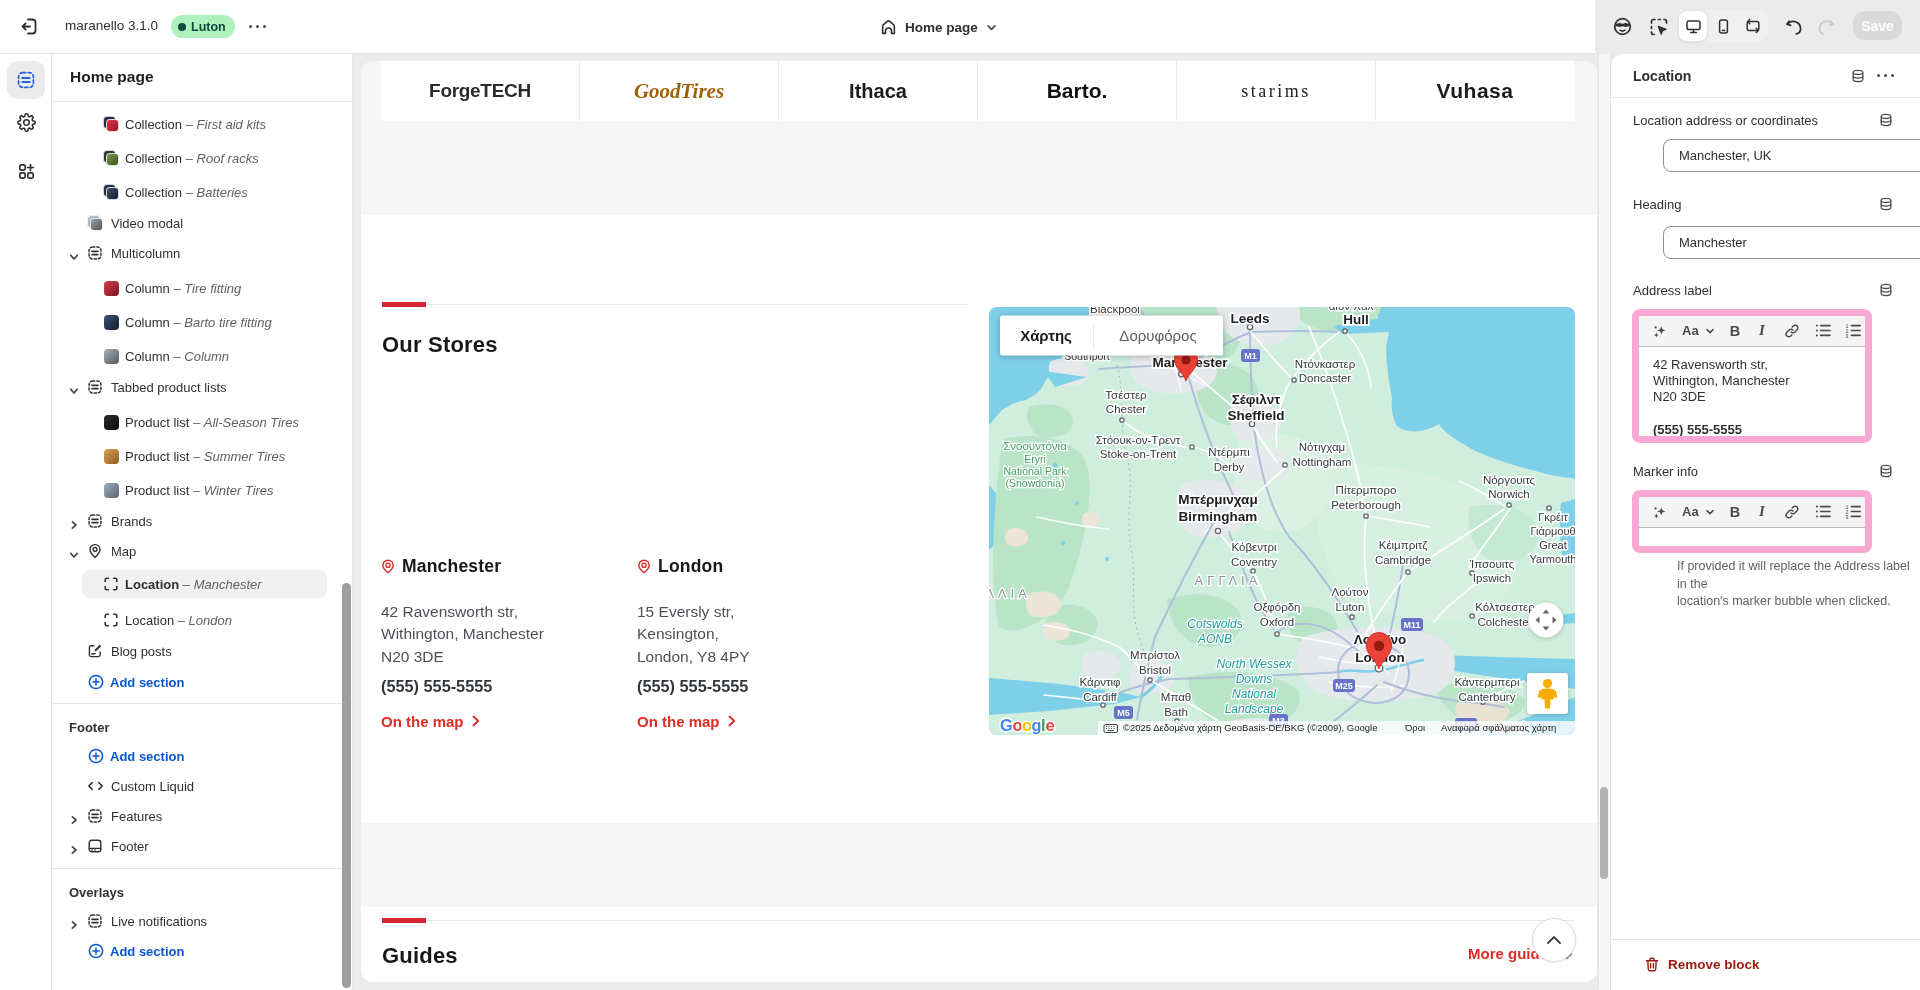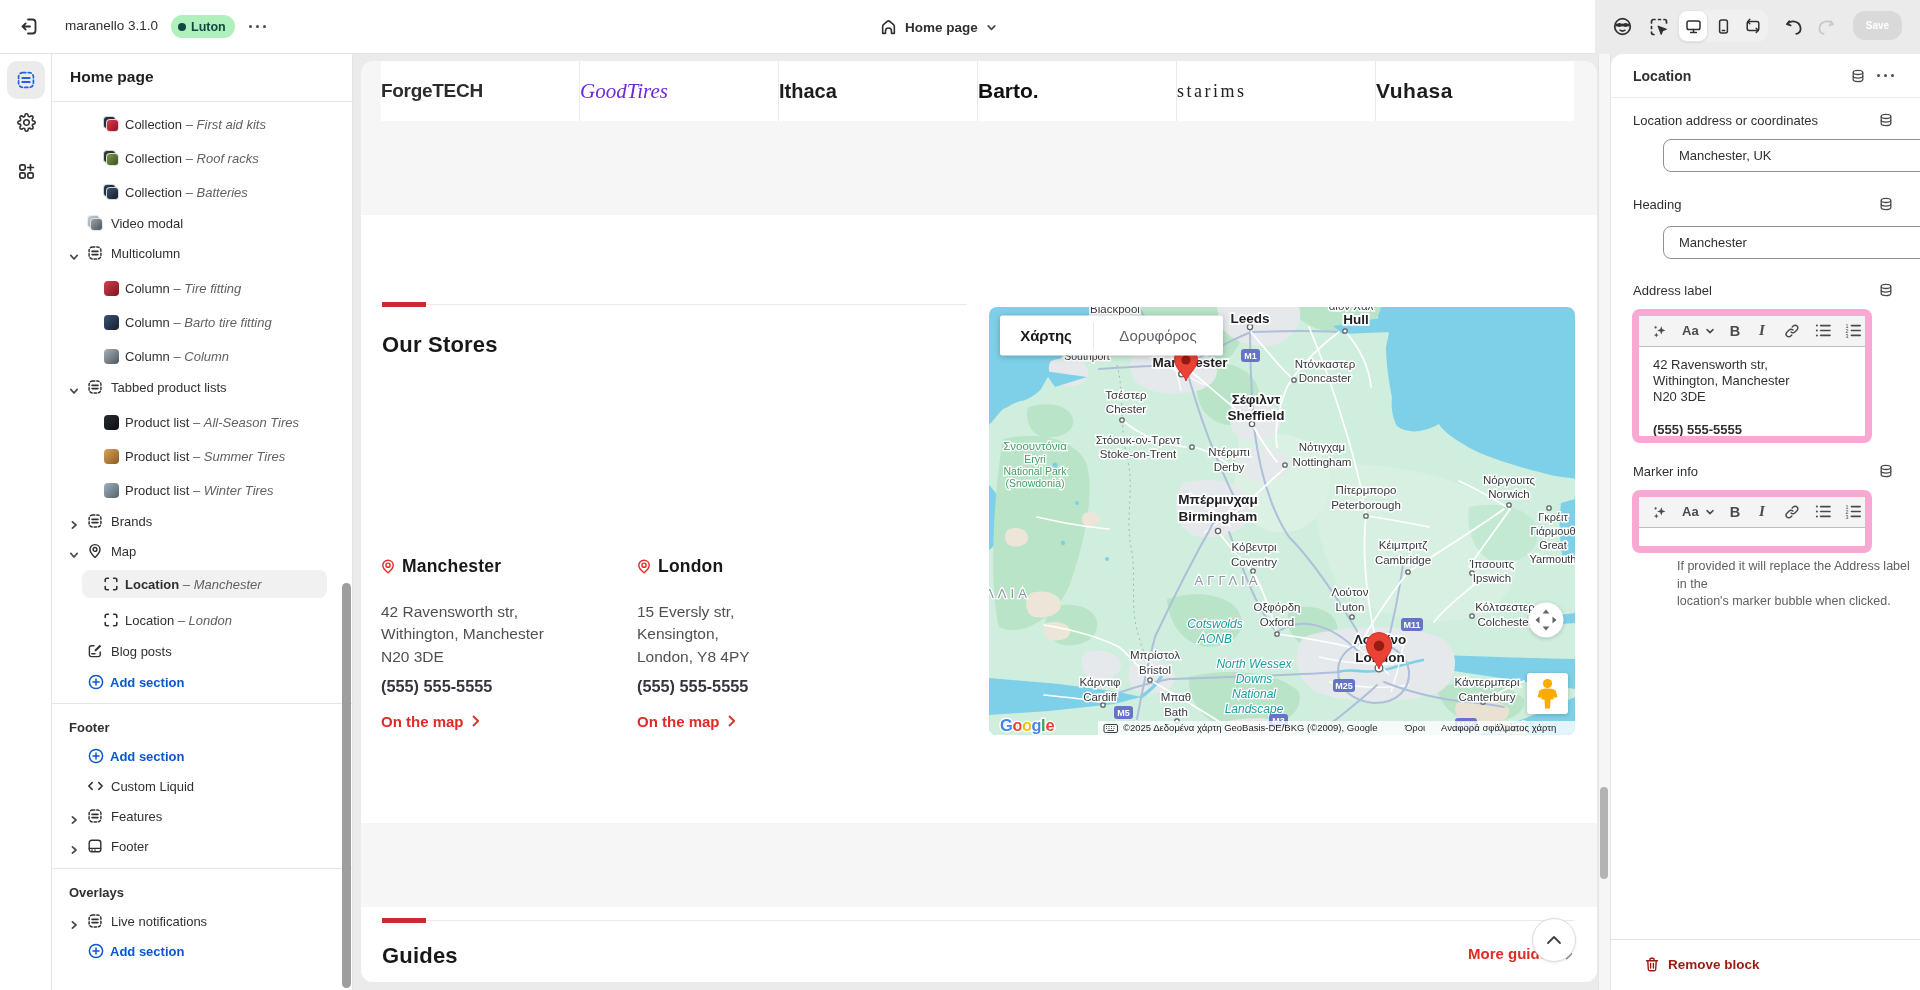--- a/index.html
+++ b/index.html
@@ -12,21 +12,21 @@
 #livebadge { position:absolute; left:171px; top:15px; height:23px; padding:0 9px 0 7px; background:#b0f0bd; border-radius:12px; display:flex; align-items:center; gap:5px; }
 #livebadge .dot { width:8px; height:8px; border-radius:50%; background:#0c4a3f; }
 #livebadge .t { font-size:12.5px; font-weight:550; color:#0c4a3f; }
 .tripledot { display:flex; gap:4px; align-items:center; }
 .tripledot i { width:3px; height:3px; border-radius:50%; background:#4a4a4a; display:block; }
 #hp-center { position:absolute; left:880px; top:0; height:54px; display:flex; align-items:center; gap:8px; }
 #hp-center .t { font-size:13.5px; font-weight:550; color:#303030; }
 #devgroup { position:absolute; left:1678px; top:10px; width:90px; height:32px; background:#f0f0f0; border-radius:10px; display:flex; align-items:center; }
 #devgroup .seg { width:30px; height:32px; display:flex; align-items:center; justify-content:center; }
 #devgroup .seg.active { background:#fff; border:1px solid #e3e3e3; border-radius:9px; box-shadow:0 1px 2px rgba(0,0,0,.08); }
-#savebtn { position:absolute; left:1853px; top:11px; width:49px; height:29px; background:#d9d9d9; border-radius:12px; color:#fff; font-size:10px; font-weight:650; display:flex; align-items:center; justify-content:center; }
+#savebtn { position:absolute; left:1853px; top:11px; width:49px; height:29px; background:#d9d9d9; border-radius:12px; color:#fff; font-size:14px; font-weight:650; display:flex; align-items:center; justify-content:center; }
 
 #rail { position:absolute; left:0; top:54px; width:52px; height:936px; background:#fff; border-right:1px solid #e3e3e3; }
 #rail .railbtn { position:absolute; left:7px; width:38px; height:38px; border-radius:10px; display:flex; align-items:center; justify-content:center; }
 #rail .railbtn.sel { background:#ebebeb; }
 
 #lpanel { position:absolute; left:52px; top:54px; width:301px; height:936px; background:#fff; border-right:1px solid #e5e5e5; }
 #lpanel h1 { position:absolute; left:18px; top:14px; font-size:15.5px; font-weight:700; color:#1f1f1f; }
 #lpanel .hdiv { position:absolute; left:0; width:301px; height:1px; background:#e6e6e6; }
 .trow { position:absolute; left:0; width:301px; height:28px; }
 .trow .chev { position:absolute; left:17px; top:50%; margin-top:-5px; }
@@ -47,21 +47,21 @@
 
 .thumb { width:16px; height:16px; border-radius:4px; position:relative; }
 .thumb .b1,.thumb .b2 { position:absolute; border-radius:4px; border:1px solid rgba(255,255,255,.8); }
 .thumb .b1 { left:0; top:0; width:13px; height:13px; }
 .thumb .b2 { left:3px; top:3px; width:13px; height:13px; }
 .thumb.single .b2 { left:1px; top:1px; width:15px; height:15px; border:none; }
 
 #preview { position:absolute; left:361px; top:61px; width:1236px; height:921px; background:#f6f6f6; border-radius:12px; overflow:hidden; }
 
 #logosrow { position:absolute; left:20px; top:0; width:1193px; height:60px; background:#fff; display:flex; }
-#logosrow .cell { flex:1; display:flex; align-items:center; border-right:1px solid #ebebeb; height:60px; }
+#logosrow .cell { flex:1; display:flex; align-items:center; justify-content:center; border-right:1px solid #ebebeb; height:60px; }
 #logosrow .cell:last-child { border-right:none; }
 #sec-white1 { position:absolute; left:0; top:154px; width:1236px; height:608px; background:#fff; }
 #sec-white2 { position:absolute; left:0; top:846px; width:1236px; height:75px; background:#fff; }
 .redbar { position:absolute; width:44px; height:5px; background:#d02730; }
 .hline { position:absolute; height:1px; background:#e9e9e9; }
 .h2big { position:absolute; font-size:22px; font-weight:800; color:#17181a; letter-spacing:.2px; }
 .store { position:absolute; width:250px; }
 .store .head { display:flex; align-items:center; gap:7px; }
 .store .head .nm { font-size:17.5px; font-weight:750; color:#17181a; letter-spacing:.2px; }
 .store .addr { margin-top:24px; font-size:15.5px; line-height:22.3px; color:#4d5156; }
@@ -393,21 +393,21 @@
     </div>
   <div id="lscroll"></div>
 </div>
 
 <div id="preview">
   <div id="logosrow">
     <div class="cell">
         <span style="font-size:19px;font-weight:800;color:#2b2b2b;letter-spacing:-0.3px">ForgeTECH</span>
       </div>
     <div class="cell">
-        <span style="font-family:'Liberation Serif',serif;font-size:21px;font-weight:400;font-style:italic;color:#6d28d9">GoodTires</span>
+        <span style="font-family:'Liberation Serif',serif;font-size:21px;font-weight:700;font-style:italic;color:#a16207">GoodTires</span>
       </div>
     <div class="cell">
         <span style="font-size:20px;font-weight:800;color:#1d1d1d">Ithaca</span>
       </div>
     <div class="cell">
         <span style="font-size:21px;font-weight:800;color:#111">Barto.</span>
       </div>
     <div class="cell">
         <span style="font-family:'Liberation Serif',serif;font-size:18px;color:#222;letter-spacing:2.5px">starims</span>
       </div>

